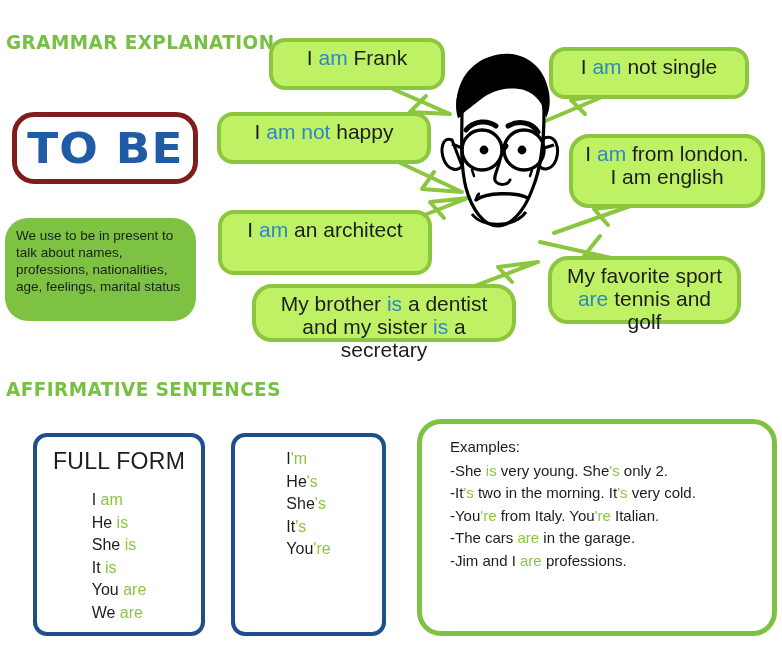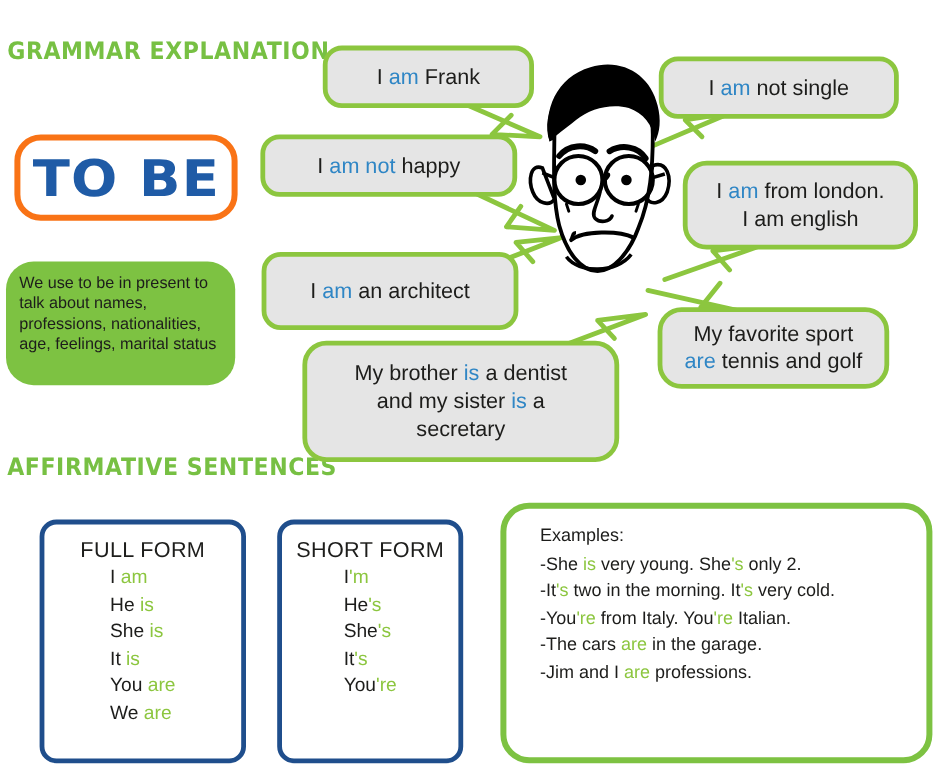--- a/index.html
+++ b/index.html
@@ -32,21 +32,21 @@
   #heading-grammar { left: 6px; top: 30px; }
   #heading-affirmative { left: 6px; top: 377px; }
 
   
   #tobe-box {
     position: absolute;
     left: 12px;
     top: 112px;
     width: 186px;
     height: 72px;
-    border: 5px solid #f97316;
+    border: 5px solid #7f1d1d;
     border-radius: 22px;
     background: #ffffff;
     box-sizing: border-box;
     display: flex;
     align-items: center;
     justify-content: center;
   }
   #tobe-text {
     font-family: "DejaVu Sans", sans-serif;
     font-weight: 700;
@@ -70,37 +70,37 @@
     font-size: 13.5px;
     line-height: 17px;
     color: #1d1d1b;
   }
 
   
   .bubble {
     position: absolute;
     border: 4px solid #8cc63f;
     border-radius: 16px;
-    background: #e5e5e5;
-    box-sizing: border-box;
-    display: flex;
-    align-items: center;
+    background: #bef264;
+    box-sizing: border-box;
+    display: flex;
+    align-items: flex-start;
     justify-content: center;
     text-align: center;
-    font-size: 18px;
+    font-size: 21px;
     line-height: 23px;
     color: #1d1d1b;
     padding: 4px 10px;
   }
   .bubble .hl { color: #2f86c5; }
 
   #bubble-frank      { left: 269px; top: 38px;  width: 176px; height: 52px; }
   #bubble-nothappy   { left: 217px; top: 112px; width: 214px; height: 52px; }
   #bubble-architect  { left: 218px; top: 210px; width: 214px; height: 65px; }
-  #bubble-dentist    { left: 252px; top: 284px; width: 264px; height: 101px;
+  #bubble-dentist    { left: 252px; top: 284px; width: 264px; height: 58px;
                        border-radius: 20px; }
   #bubble-single     { left: 549px; top: 47px;  width: 200px; height: 52px; }
   #bubble-london     { left: 569px; top: 134px; width: 196px; height: 74px;
                        border-radius: 20px; }
   #bubble-sport      { left: 548px; top: 256px; width: 193px; height: 68px;
                        border-radius: 20px; }
 
   .tail { position: absolute; overflow: visible; }
 
   
@@ -115,23 +115,23 @@
     box-sizing: border-box;
     display: flex;
     flex-direction: column;
     align-items: center;
     padding-top: 11px;
   }
   #box-full  { left: 33px;  top: 433px; width: 172px; height: 203px; }
   #box-short { left: 231px; top: 433px; width: 155px; height: 203px; }
 
   .form-title {
-    font-size: 18px;
-    color: #1d1d1b;
-    margin-bottom: 2px;
+    font-size: 23px;
+    color: #1d1d1b;
+    margin-bottom: 14px;
     letter-spacing: 0.3px;
   }
   .form-list {
     display: flex;
     flex-direction: column;
     font-size: 16px;
     line-height: 22.5px;
     color: #1d1d1b;
   }
   .form-list .v { color: #8cc63f; }
@@ -267,21 +267,20 @@
       <div><span>I </span><span class="v">am</span></div>
       <div><span>He </span><span class="v">is</span></div>
       <div><span>She </span><span class="v">is</span></div>
       <div><span>It </span><span class="v">is</span></div>
       <div><span>You </span><span class="v">are</span></div>
       <div><span>We </span><span class="v">are</span></div>
     </div>
 </div>
 
 <div class="form-box" id="box-short">
-  <div class="form-title">SHORT FORM</div>
   <div class="form-list">
       <div><span>I</span><span class="v">'m</span></div>
       <div><span>He</span><span class="v">'s</span></div>
       <div><span>She</span><span class="v">'s</span></div>
       <div><span>It</span><span class="v">'s</span></div>
       <div><span>You</span><span class="v">'re</span></div>
     </div>
 </div>
 
 <div id="examples-box">

